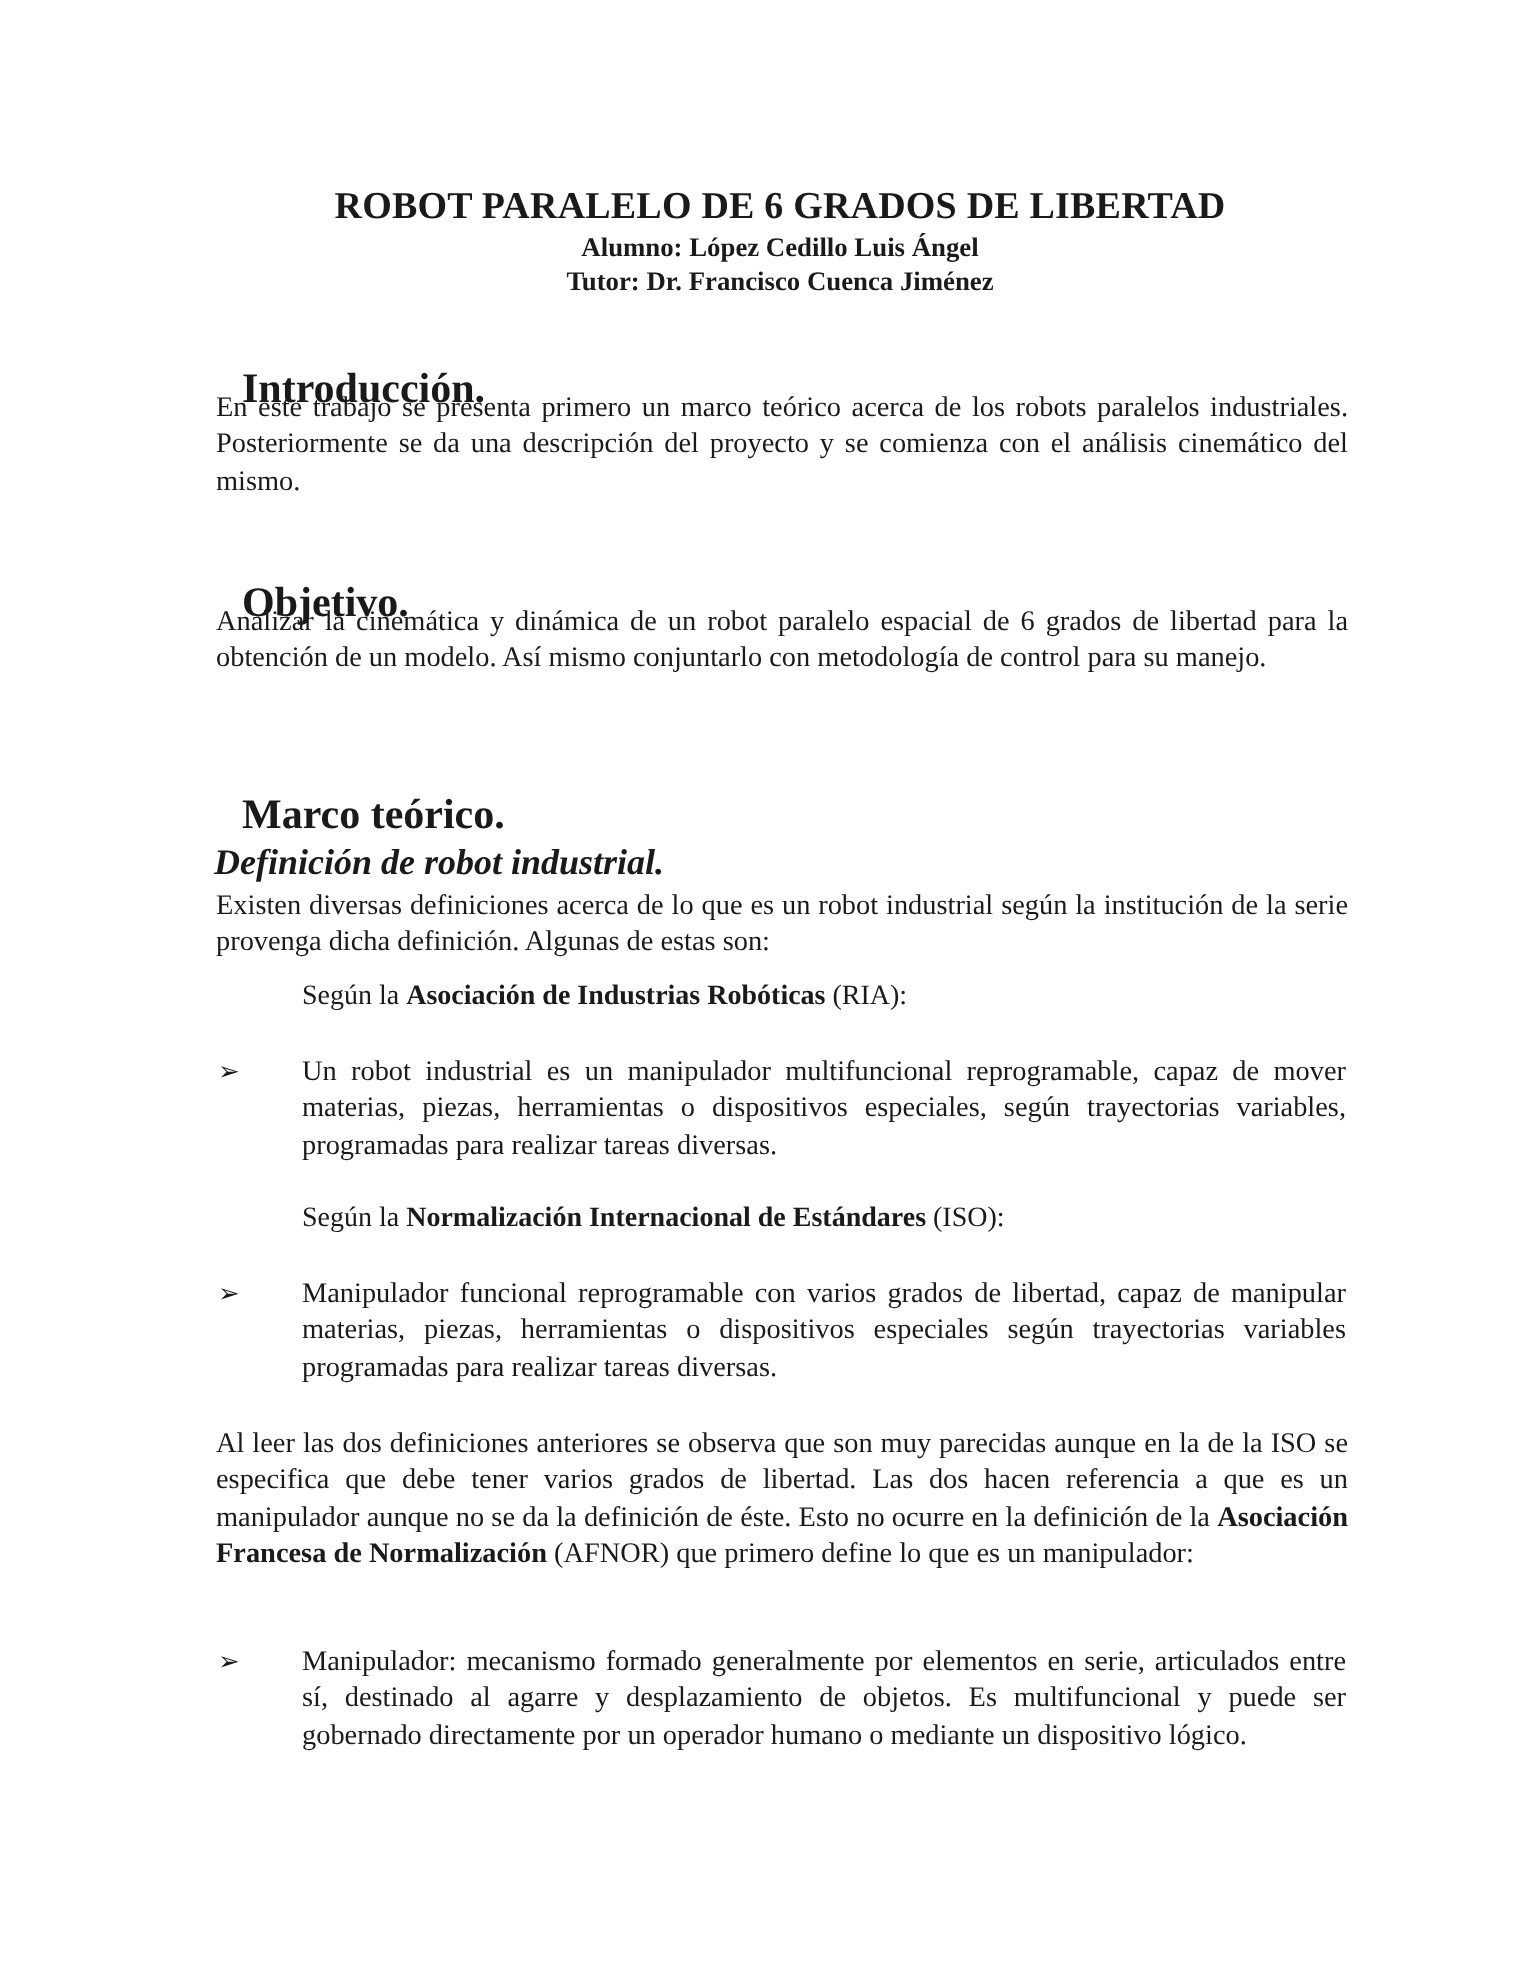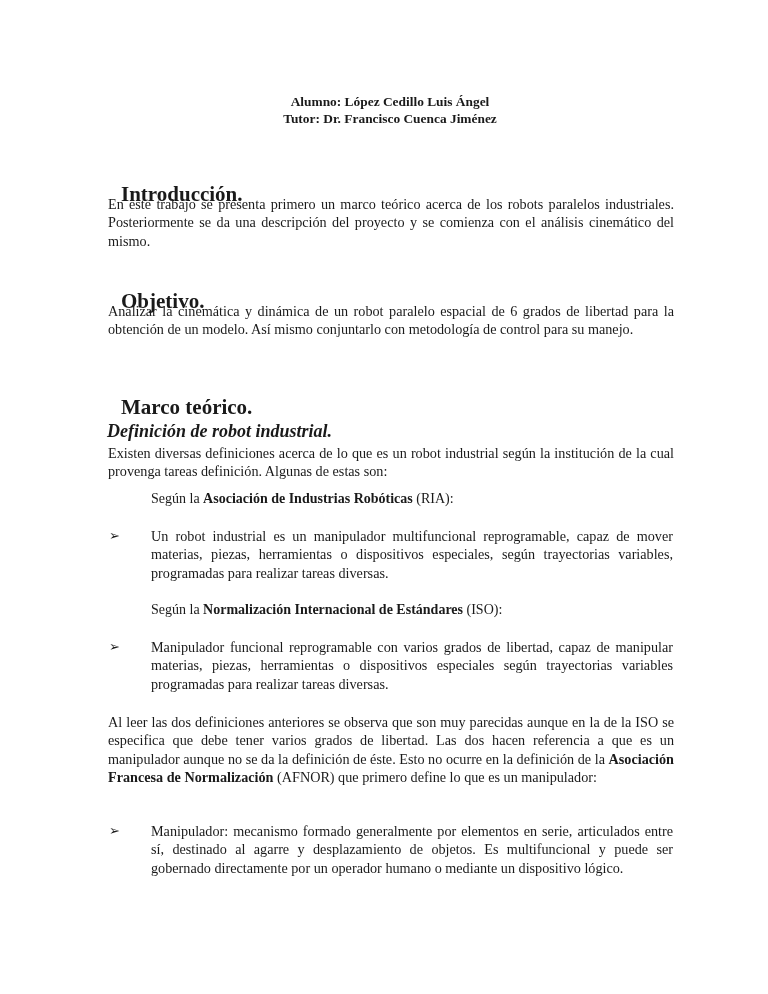--- a/index.html
+++ b/index.html
@@ -21,34 +21,35 @@
   .bullet { position: absolute; left: 2px; top: 0; font-size: 13px; line-height: 18.3px; }
   .bullet-text { position: absolute; left: 44px; width: 522px; font-size: 14.2px; line-height: 18.3px; text-align: justify; margin: 0; }
   b { font-weight: bold; }
 </style>
 </head>
 <body>
 
 <div class="page">
 
   <div class="title-block">
+    <p class="doc-title">ROBOT PARALELO DE 6 GRADOS DE LIBERTAD</p>
     <p class="doc-sub">Alumno: López Cedillo Luis Ángel</p>
     <p class="doc-sub">Tutor: Dr. Francisco Cuenca Jiménez</p>
   </div>
 
   <h1 class="h1" style="top:168px">Introducción.</h1>
   <p class="para last-left" style="top:194px">En este trabajo se presenta primero un marco teórico acerca de los robots paralelos industriales. Posteriormente se da una descripción del proyecto y se comienza con el análisis cinemático del mismo.</p>
 
   <h1 class="h1" style="top:275px">Objetivo.</h1>
   <p class="para last-left" style="top:301px">Analizar la cinemática y dinámica de un robot paralelo espacial de 6 grados de libertad para la obtención de un modelo. Así mismo conjuntarlo con metodología de control para su manejo.</p>
 
   <h1 class="h1" style="top:381px">Marco teórico.</h1>
 
   <h2 class="h2" style="top:421px">Definición de robot industrial.</h2>
-  <p class="para last-left" style="top:443px">Existen diversas definiciones acerca de lo que es un robot industrial según la institución de la cual provenga tareas definición. Algunas de estas son:</p>
+  <p class="para last-left" style="top:443px">Existen diversas definiciones acerca de lo que es un robot industrial según la institución de la serie provenga dicha definición. Algunas de estas son:</p>
 
   <p class="indent" style="top:490px"><span>Según la </span><b>Asociación de Industrias Robóticas</b><span> (RIA):</span></p>
 
   <div class="bullet-row" style="top:527px">
     <span class="bullet">➢</span>
     <p class="bullet-text last-left" style="text-align-last:left">Un robot industrial es un manipulador multifuncional reprogramable, capaz de mover materias, piezas, herramientas o dispositivos especiales, según trayectorias variables, programadas para realizar tareas diversas.</p>
   </div>
 
   <p class="indent" style="top:601px"><span>Según la </span><b>Normalización Internacional de Estándares</b><span> (ISO):</span></p>
 

